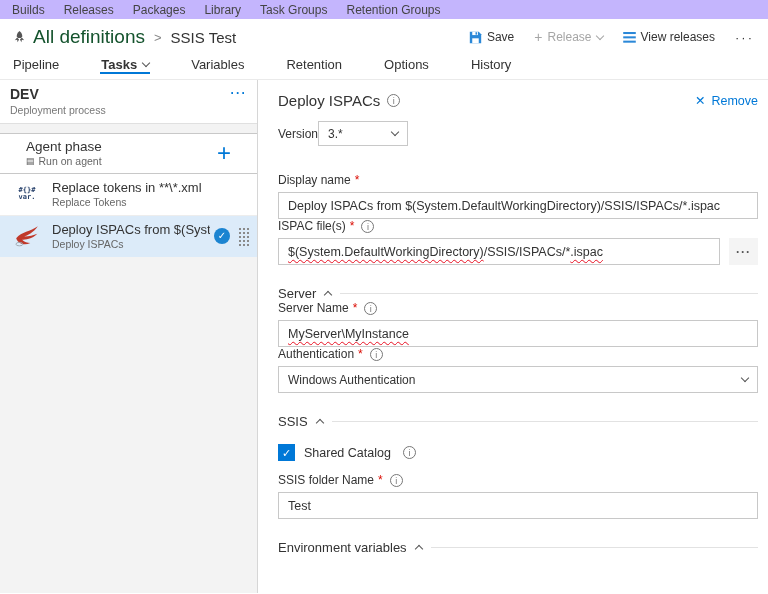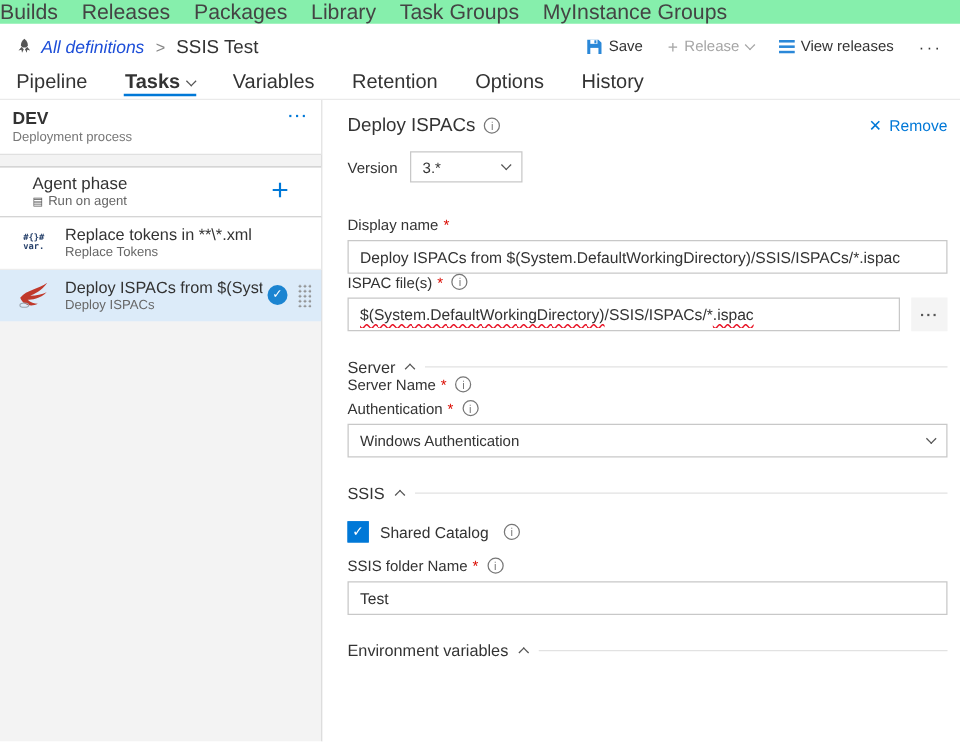--- a/index.html
+++ b/index.html
@@ -1,45 +1,45 @@
 <!DOCTYPE html>
 <html><head>
 <meta charset="utf-8">
 <style>
   * { margin:0; padding:0; box-sizing:border-box; }
   html,body { width:768px; height:594px; overflow:hidden; background:#fff;
     font-family:"Liberation Sans", sans-serif; color:#333; }
 
   
-  .topnav { height:19px; background:#86efac; display:flex; align-items:center;
-    gap:19px; padding:0 0; font-size:17px; color:#444; }
+  .topnav { height:19px; background:#c4b5fd; display:flex; align-items:center;
+    gap:19px; padding:0 12px; font-size:12px; color:#444; }
   .topnav span { cursor:pointer; }
 
   
   .header-row { height:36px; display:flex; align-items:center; padding:0 14px 0 12px; }
   .bc-icon { width:15px; height:15px; margin-right:6px; }
-  .bc-link { color:#1d4ed8; font-size:14px; cursor:pointer;font-style:italic; }
+  .bc-link { color:#14532d; font-size:19px; cursor:pointer; }
   .bc-sep { color:#888; font-size:13px; margin:0 9px; }
   .bc-current { color:#333; font-size:15px; }
   .header-actions { margin-left:auto; display:flex; align-items:center; gap:20px; font-size:12px; }
   .action { display:flex; align-items:center; gap:5px; cursor:pointer; color:#333; }
   .action.disabled { color:#a6a6a6; cursor:default; }
   .plus-glyph { font-size:14px; color:#a6a6a6; }
   .more-dots { color:#333; font-size:13px; letter-spacing:2px; cursor:pointer; }
 
   
   .chev { display:inline-block; width:6px; height:6px;
     border-left:1px solid #555; border-bottom:1px solid #555; }
   .chev.down { transform:rotate(-45deg); margin-top:-3px; }
   .chev.up { transform:rotate(135deg); margin-top:3px; }
   .chev.gray { border-color:#a6a6a6; }
 
   
-  .tabs { height:25px; display:flex; align-items:flex-start; gap:28px; padding:0 0 0 12px;
-    border-bottom:1px solid #eaeaea; font-size:16px; }
+  .tabs { height:25px; display:flex; align-items:flex-start; gap:40px; padding:0 0 0 12px;
+    border-bottom:1px solid #eaeaea; font-size:13px; }
   .tab { display:flex; align-items:center; gap:6px; padding:2px 1px 6px; cursor:pointer; }
   .tab.active { font-weight:bold; border-bottom:2px solid #0078d7; padding-bottom:0; }
 
   
   .content { display:flex; height:513px; }
   .left-panel { width:258px; background:#f3f3f3; border-right:1px solid #d6d6d6;
     display:flex; flex-direction:column; }
   .right-panel { flex:1; background:#fff; padding:12px 10px 0 20px; overflow:hidden; }
 
   
@@ -74,30 +74,30 @@
     background-size:4px 4px; background-position:0 0; }
 
   
   .form-head { display:flex; align-items:center; }
   .form-title { font-size:15px; color:#333; }
   .info { display:inline-block; width:13px; height:13px; border:1px solid #777; border-radius:50%;
     color:#777; font-size:9px; line-height:12px; text-align:center; margin-left:7px;
     cursor:pointer; flex:0 0 13px; }
   .remove-link { margin-left:auto; color:#0078d7; font-size:12.5px; display:flex;
     align-items:center; gap:6px; cursor:pointer; }
-  .version-row { display:flex; align-items:center; gap:10px; margin-top:12px; }
+  .version-row { display:flex; align-items:center; margin-top:12px; }
   .version-label { font-size:12px; color:#333; }
   .selectbox { border:1px solid #c8c8c8; height:25px; display:flex; align-items:center;
     padding:0 9px; font-size:12px; color:#333; cursor:pointer; background:#fff; }
   .selectbox .chev { margin-left:auto; }
   .version-select { width:90px; }
 
   .field { }
   .field.first { margin-top:27px; }
-  .field-label { font-size:12px; color:#333; margin-bottom:5px; display:flex; }
+  .field-label { font-size:12px; color:#333; margin-bottom:5px; display:flex; align-items:center; }
   .req { color:#da0a00; margin-left:4px; }
   .textbox { border:1px solid #c8c8c8; height:27px; display:flex; align-items:center;
     padding:0 9px; font-size:12.5px; color:#333; white-space:nowrap; overflow:hidden;
     background:#fff; flex:1; cursor:text; }
   .input-row { display:flex; align-items:center; gap:9px; }
   .browse-btn { width:29px; height:27px; background:#f4f4f4; color:#555; font-size:12px;
     letter-spacing:1px; display:flex; align-items:center; justify-content:center;
     cursor:pointer; flex:0 0 29px; font-weight:bold; }
   .squiggle { text-decoration:underline; text-decoration-style:wavy;
     text-decoration-color:#e81123; text-decoration-thickness:1px; text-underline-offset:3px; }
@@ -113,21 +113,21 @@
 </style>
 </head>
 <body>
 
 <div class="topnav">
   <span>Builds</span>
   <span>Releases</span>
   <span>Packages</span>
   <span>Library</span>
   <span>Task Groups</span>
-  <span>MyInstance Groups</span>
+  <span>Retention Groups</span>
 </div>
 
 <div class="header-row">
   <svg class="bc-icon" viewBox="0 0 16 16">
     <path fill="#555" d="M8 1c2 1.5 3 3.5 3 6l-1.5 1.5h-3L5 7c0-2.5 1-4.5 3-6z"></path>
     <path fill="#555" d="M5.5 8 3 11l2.5-.5L6 13l1.5-3zM10.5 8 13 11l-2.5-.5L10 13l-1.5-3z"></path>
   </svg>
   <span class="bc-link">All definitions</span>
   <span class="bc-sep">&gt;</span>
   <span class="bc-current">SSIS Test</span>
@@ -280,20 +280,23 @@
       <i class="chev up"></i>
       <span class="rule"></span>
     </div>
 
     <div class="field">
       <div class="field-label">
         <span>Server Name</span>
         <span class="req">*</span>
         <span class="info">i</span>
       </div>
+      <div class="textbox">
+        <span class="squiggle">MyServer\MyInstance</span>
+      </div>
     </div>
 
     <div class="field">
       <div class="field-label">
         <span>Authentication</span>
         <span class="req">*</span>
         <span class="info">i</span>
       </div>
       <div class="selectbox" style="height:27px;">
         <span>Windows Authentication</span>

